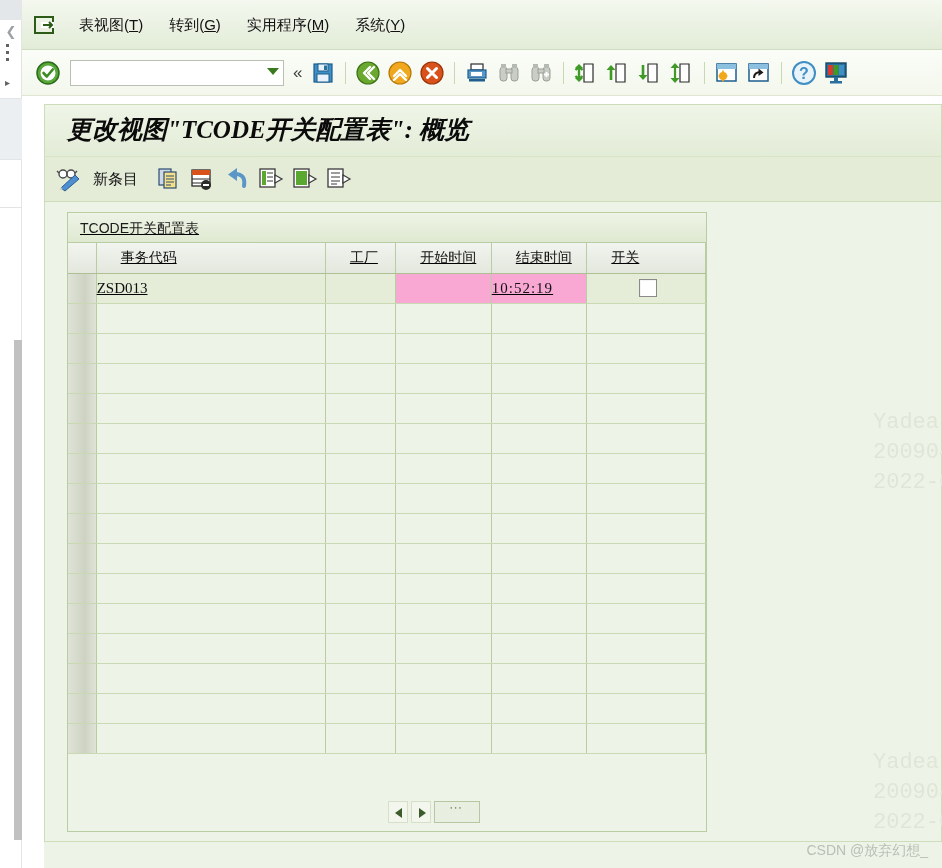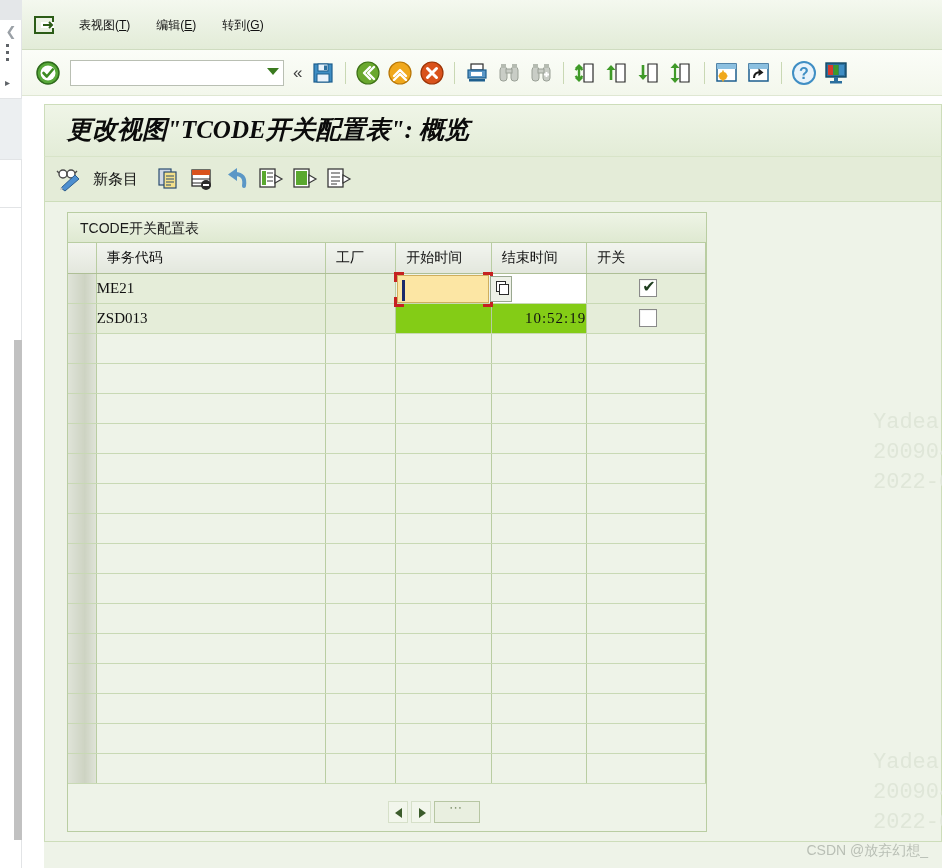--- a/index.html
+++ b/index.html
@@ -56,21 +56,21 @@
     position:absolute; left:0; top:0; width:920px; height:50px;
     background: linear-gradient(to bottom,#f4f8ef 0%, #eaf1e2 55%, #e3ecd8 100%);
     border-bottom:1px solid #cfdcc0;
     display:flex; align-items:center;
   }
   .sys-icon {
     width:26px; height:22px; margin-left:10px; margin-right:8px;
     position:relative; flex:0 0 auto;
   }
   .menu-item {
-    font-size:12px; color:#111; padding:0 13px; white-space:nowrap;
+    font-size:15px; color:#111; padding:0 13px; white-space:nowrap;
     line-height:50px; cursor:default;
   }
   .menu-item u { text-decoration: underline; }
 
   
   .toolbar {
     position:absolute; left:0; top:50px; width:920px; height:46px;
     background: linear-gradient(to bottom,#fbfdf8 0%, #f3f7ec 100%);
     border-bottom:1px solid #dfe7d3;
     display:flex; align-items:center; padding-left:10px;
@@ -114,39 +114,39 @@
 
   
   .content {
     position:absolute; left:22px; top:202px; width:898px; height:640px;
     background:#eef3e8; border:1px solid #cdddba; border-top:none;
   }
 
   
   .gridframe {
     position:absolute; left:22px; top:10px; width:640px; height:620px;
-    border:1px solid #b9cda2; background:#eef3e8;
+    border:1px solid #b9cda2; background:#eef3e8;text-decoration:underline;
   }
   .gridcaption {
     height:30px; width:100%;
     background: linear-gradient(to bottom,#eef4e6 0%, #dfe9d1 100%);
     border-bottom:1px solid #b9cda2;
     font-size:14px; color:#1b1b1b; line-height:30px; padding-left:12px;
     white-space:nowrap;
   }
 
   table.grid { border-collapse:collapse; width:100%; table-layout:fixed; }
   table.grid th, table.grid td {
     border-right:1px solid #b9cda2; border-bottom:1px solid #c8d9b4;
     padding:0; height:30px; font-size:15px; color:#111;
     font-family:"Liberation Serif","DejaVu Serif",serif;
   }
   table.grid th {
     background: linear-gradient(to bottom,#f2f4ef 0%, #e3e7dd 100%);
-    font-weight:normal; text-align:left; padding-left:10px;
+    font-weight:normal; text-align:left; padding-left:24px;
     font-family:"Liberation Sans",sans-serif; font-size:14px;
     border-bottom:1px solid #aebf96;
     color:#111;
   }
   .col-sel { width:28px; }
   .col-tcode { width:228px; }
   .col-plant { width:70px; }
   .col-start { width:95px; }
   .col-end { width:95px; }
   .col-sw { width:118px; }
@@ -157,21 +157,21 @@
   }
   td.selcell {
     background: linear-gradient(to right,#dfe3d8 0%, #cdd3c2 60%, #dfe3d8 100%);
     border-right:1px solid #9fae8c;
   }
   td.white { background:#ffffff; }
   td.pale  { background:#e5edd9; }
   td.blank { background:#eef3e8; }
 
   td.txt { padding-left:6px; background:#e5edd9; white-space:nowrap; }
-  td.num { padding-right:4px; text-align:right; padding-left:4px; background:#84cc16; white-space:nowrap;
+  td.num { padding-right:4px; text-align:left; padding-left:4px; background:#f9a8d4; white-space:nowrap;
            font-family:"Liberation Serif","DejaVu Serif",serif; letter-spacing:1px;}
 
   
   .cbx {
     width:18px;height:18px;border:1px solid #8a8a8a;background:#fff;
     display:inline-block;position:relative;vertical-align:middle;
     margin-left:52px;
     box-shadow: inset 1px 1px 0 #f4f4f4;
   }
   .cbx.on::after{
@@ -267,24 +267,27 @@
         <svg width="26" height="22" viewBox="0 0 26 22">
           <rect x="3" y="3" width="18" height="16" fill="none" stroke="#2c5c17" stroke-width="2"></rect>
           <rect x="9" y="8" width="13" height="6" fill="#ffffff"></rect>
           <path d="M11 11 H20 M17 8 L20 11 L17 14" fill="none" stroke="#2c5c17" stroke-width="2"></path>
         </svg>
       </div>
       <div class="menu-item">
         <span>表视图(</span><u>T</u><span>)</span>
       </div>
       <div class="menu-item">
-        <span>编辑(</span><u>E</u><span>)</span>
+        <span>转到(</span><u>G</u><span>)</span>
       </div>
       <div class="menu-item">
-        <span>转到(</span><u>G</u><span>)</span>
+        <span>实用程序(</span><u>M</u><span>)</span>
+      </div>
+      <div class="menu-item">
+        <span>系统(</span><u>Y</u><span>)</span>
       </div>
     </div>
 
     <div class="toolbar">
       <div class="tb-btn">
         <svg width="28" height="28" viewBox="0 0 28 28">
           <circle cx="14" cy="14" r="11" fill="#4ca game"></circle>
           <circle cx="14" cy="14" r="11" fill="#57a839" stroke="#2f6b1c" stroke-width="1.5"></circle>
           <circle cx="14" cy="14" r="7.5" fill="#ffffff"></circle>
           <path d="M9.5 14 L12.8 17.5 L18.8 10.5" fill="none" stroke="#3d8a22" stroke-width="2.6" stroke-linecap="round" stroke-linejoin="round"></path>
@@ -520,48 +523,20 @@
               <th class="selhdr"></th>
               <th>事务代码</th>
               <th>工厂</th>
               <th>开始时间</th>
               <th>结束时间</th>
               <th>开关</th>
             </tr>
           </thead>
           <tbody>
 
-            <tr>
-              <td class="selcell"></td>
-              <td class="txt">ME21</td>
-              <td class="pale"></td>
-              <td class="editing">
-                <div class="editbox">
-                  <div class="caret"></div>
-                </div>
-                <div class="focusbrackets">
-                  <i class="fb-tl-h"></i>
-                    <i class="fb-tl-v"></i>
-                  <i class="fb-tr-h"></i>
-                    <i class="fb-tr-v"></i>
-                  <i class="fb-bl-h"></i>
-                    <i class="fb-bl-v"></i>
-                  <i class="fb-br-h"></i>
-                    <i class="fb-br-v"></i>
-                </div>
-                <div class="matchcode">
-                  <div class="mc-g1"></div>
-                    <div class="mc-g2"></div>
-                </div>
-              </td>
-              <td class="white"></td>
-              <td class="pale">
-                <span class="cbx on"></span>
-              </td>
-            </tr>
 
             <tr>
               <td class="selcell"></td>
               <td class="txt">ZSD013</td>
               <td class="pale"></td>
               <td class="white num"></td>
               <td class="white num">10:52:19</td>
               <td class="pale">
                 <span class="cbx"></span>
               </td>

